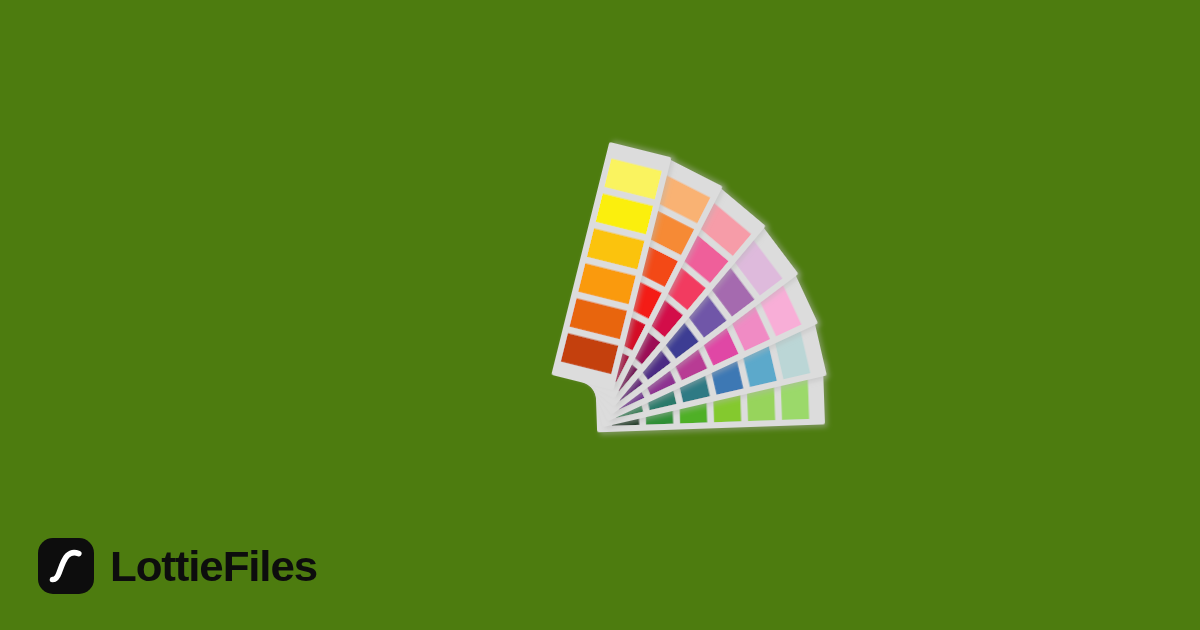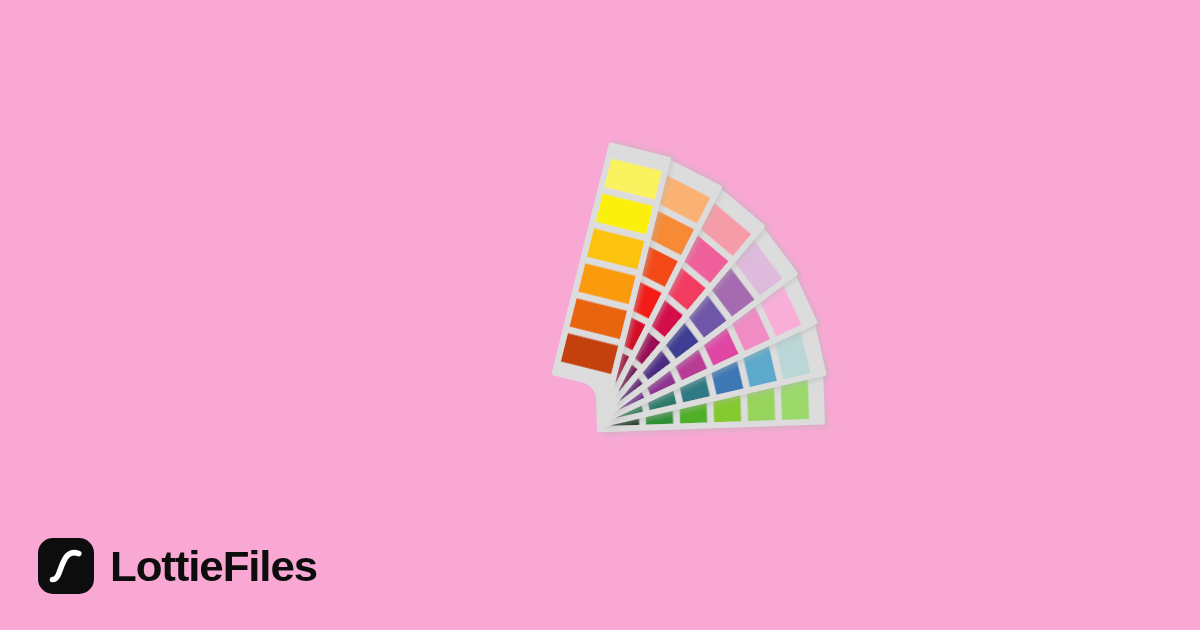--- a/index.html
+++ b/index.html
@@ -14,21 +14,21 @@
     position: relative;
     overflow: hidden;
     font-family: "Liberation Sans", sans-serif;
     -webkit-font-smoothing: antialiased;
   }
 
   
   #stage {
     position: absolute;
     inset: 0;
-    background: #f9a8d4;
+    background: #4d7c0f;
     text-align: right;
   }
 
   #fan-svg {
     position: absolute;
     left: 0;
     top: 0;
     width: 1200px;
     height: 630px;
     display: block;

